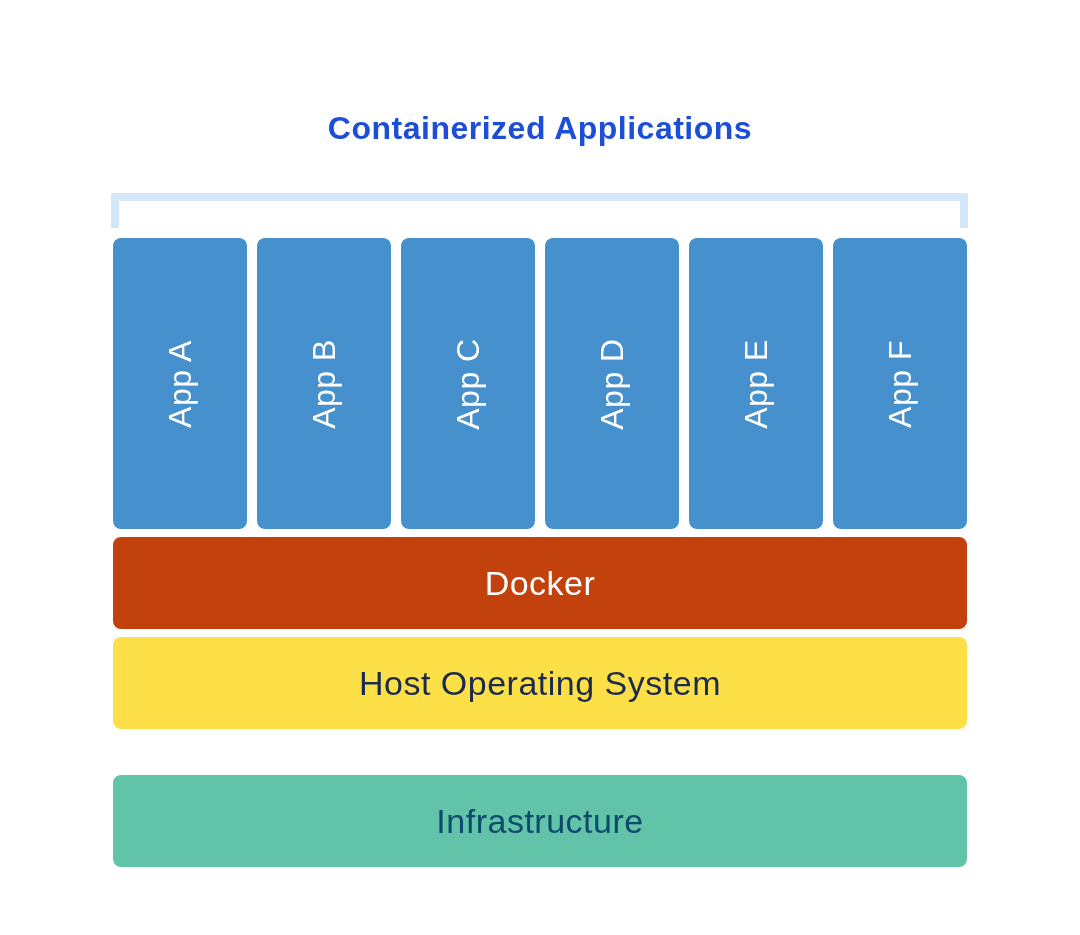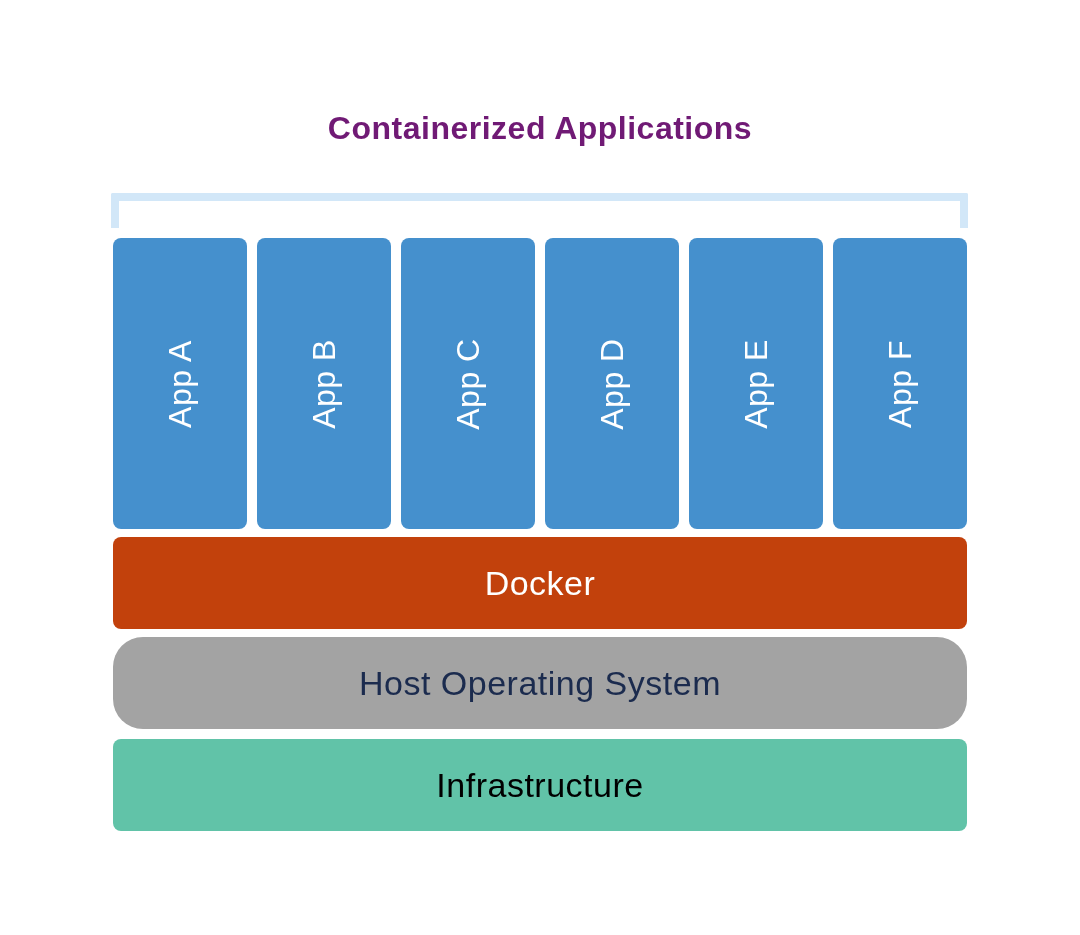--- a/index.html
+++ b/index.html
@@ -17,21 +17,21 @@
   }
   .diagram-title {
     position: absolute;
     top: 110px;
     left: 0;
     width: 1080px;
     text-align: center;
     font-size: 32px;
     font-weight: 700;
     letter-spacing: 0.5px;
-    color: #701a75;
+    color: #1d4ed8;
   }
   .apps-bracket {
     position: absolute;
     left: 111px;
     top: 193px;
     width: 857px;
     height: 35px;
     box-sizing: border-box;
     border-top: 8px solid #d2e7f8;
     border-left: 8px solid #d2e7f8;
@@ -75,28 +75,27 @@
     font-size: 34px;
     letter-spacing: 0.5px;
   }
   .layer-docker {
     top: 537px;
     background: #c2410c;
     color: #ffffff;
   }
   .layer-host-os {
     top: 637px;
-    background: #a3a3a3;
+    background: #fde047;
     color: #1b2b4e;
-    border-radius: 30px;
   }
   .layer-infrastructure {
-    top: 739px;
+    top: 775px;
     background: #61c3a8;
-    color: #000000;
+    color: #0c4a6e;
   }
 </style>
 </head>
 <body>
 
 <div class="canvas">
 
   <div class="diagram-title">Containerized Applications</div>
 
   <div class="apps-bracket"></div>

